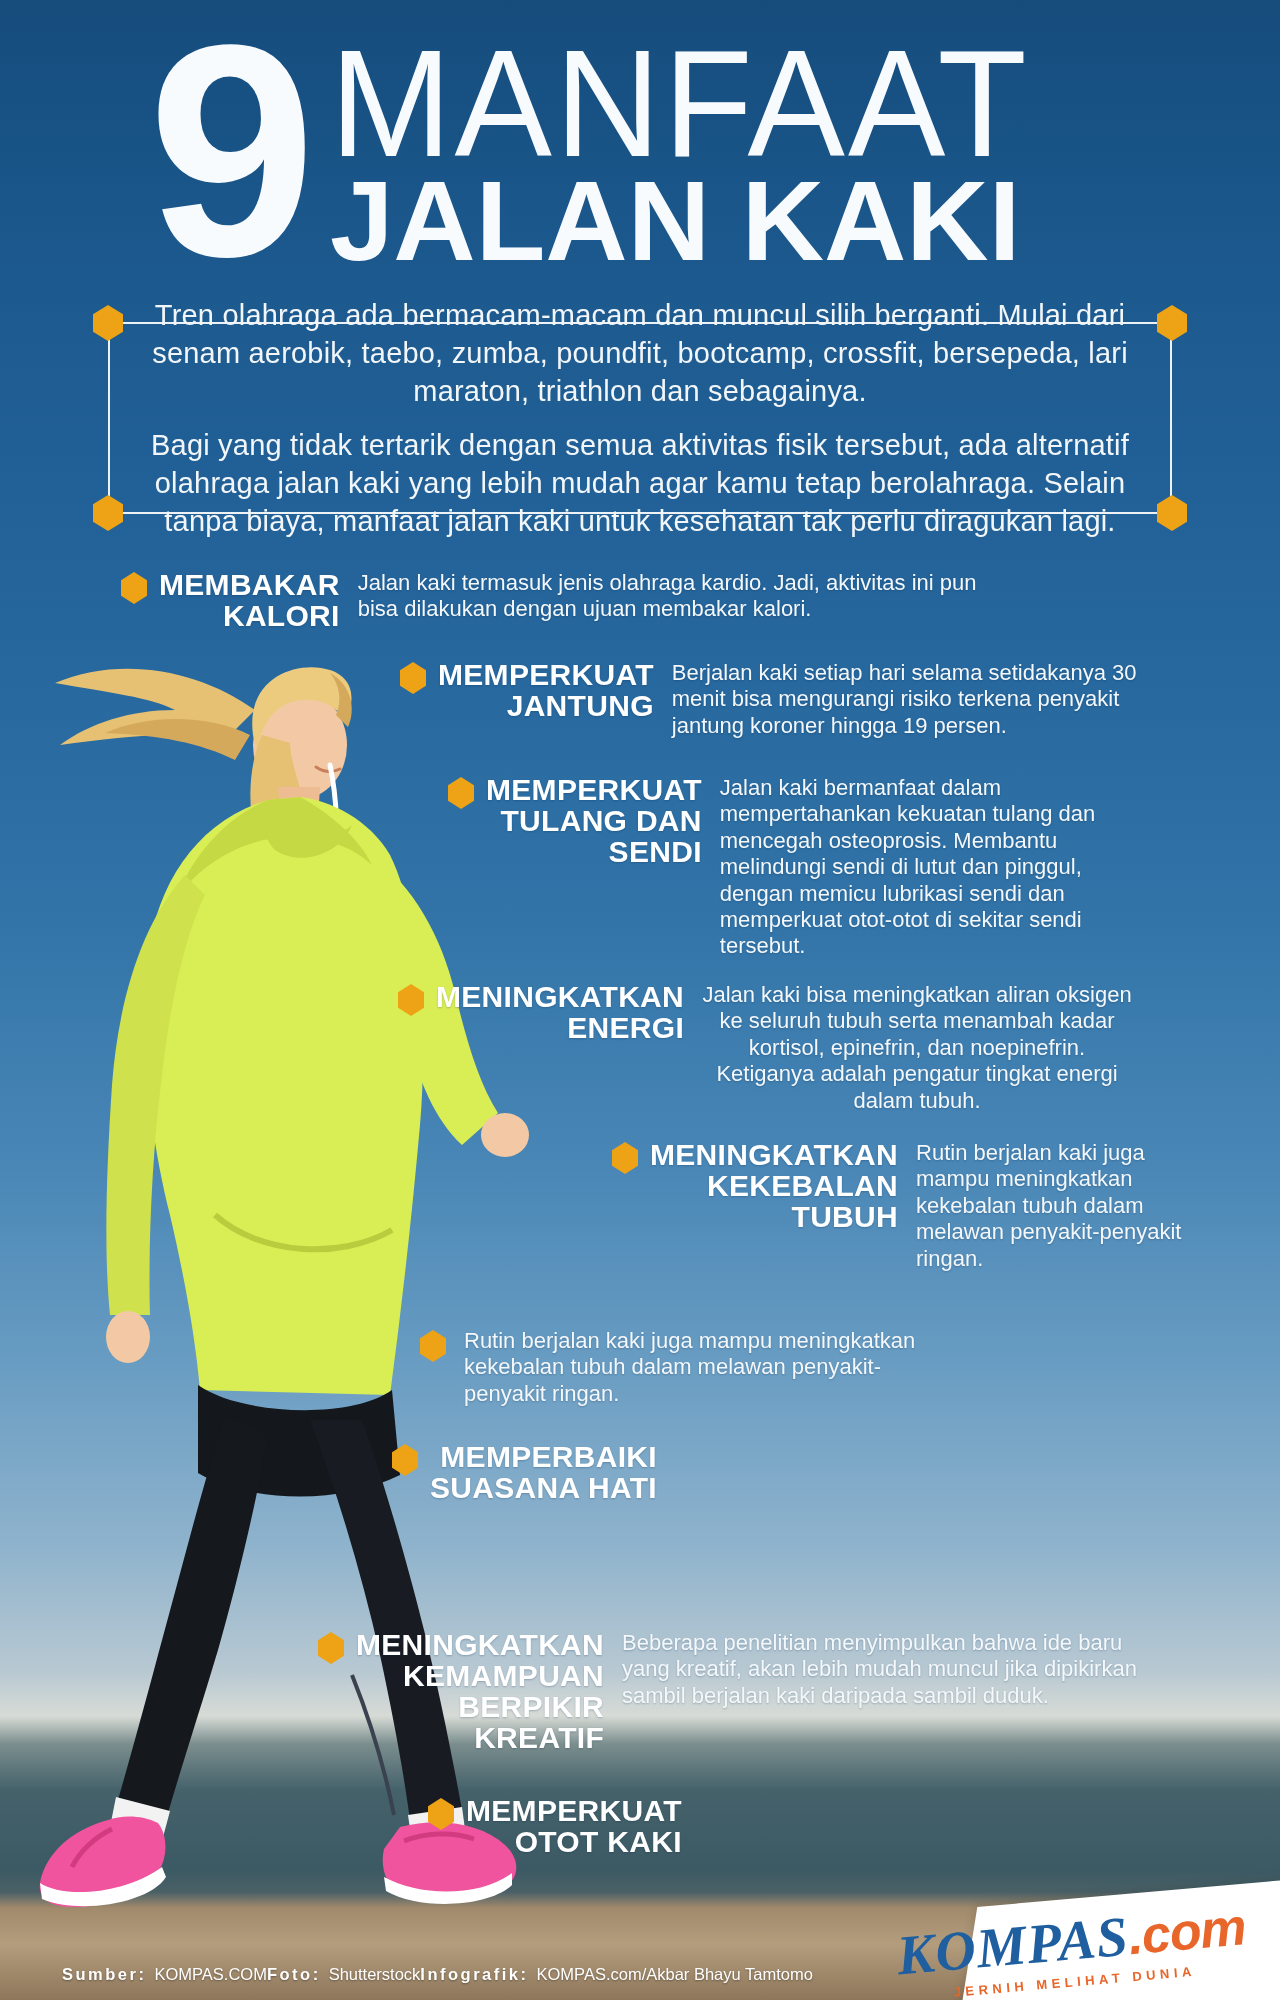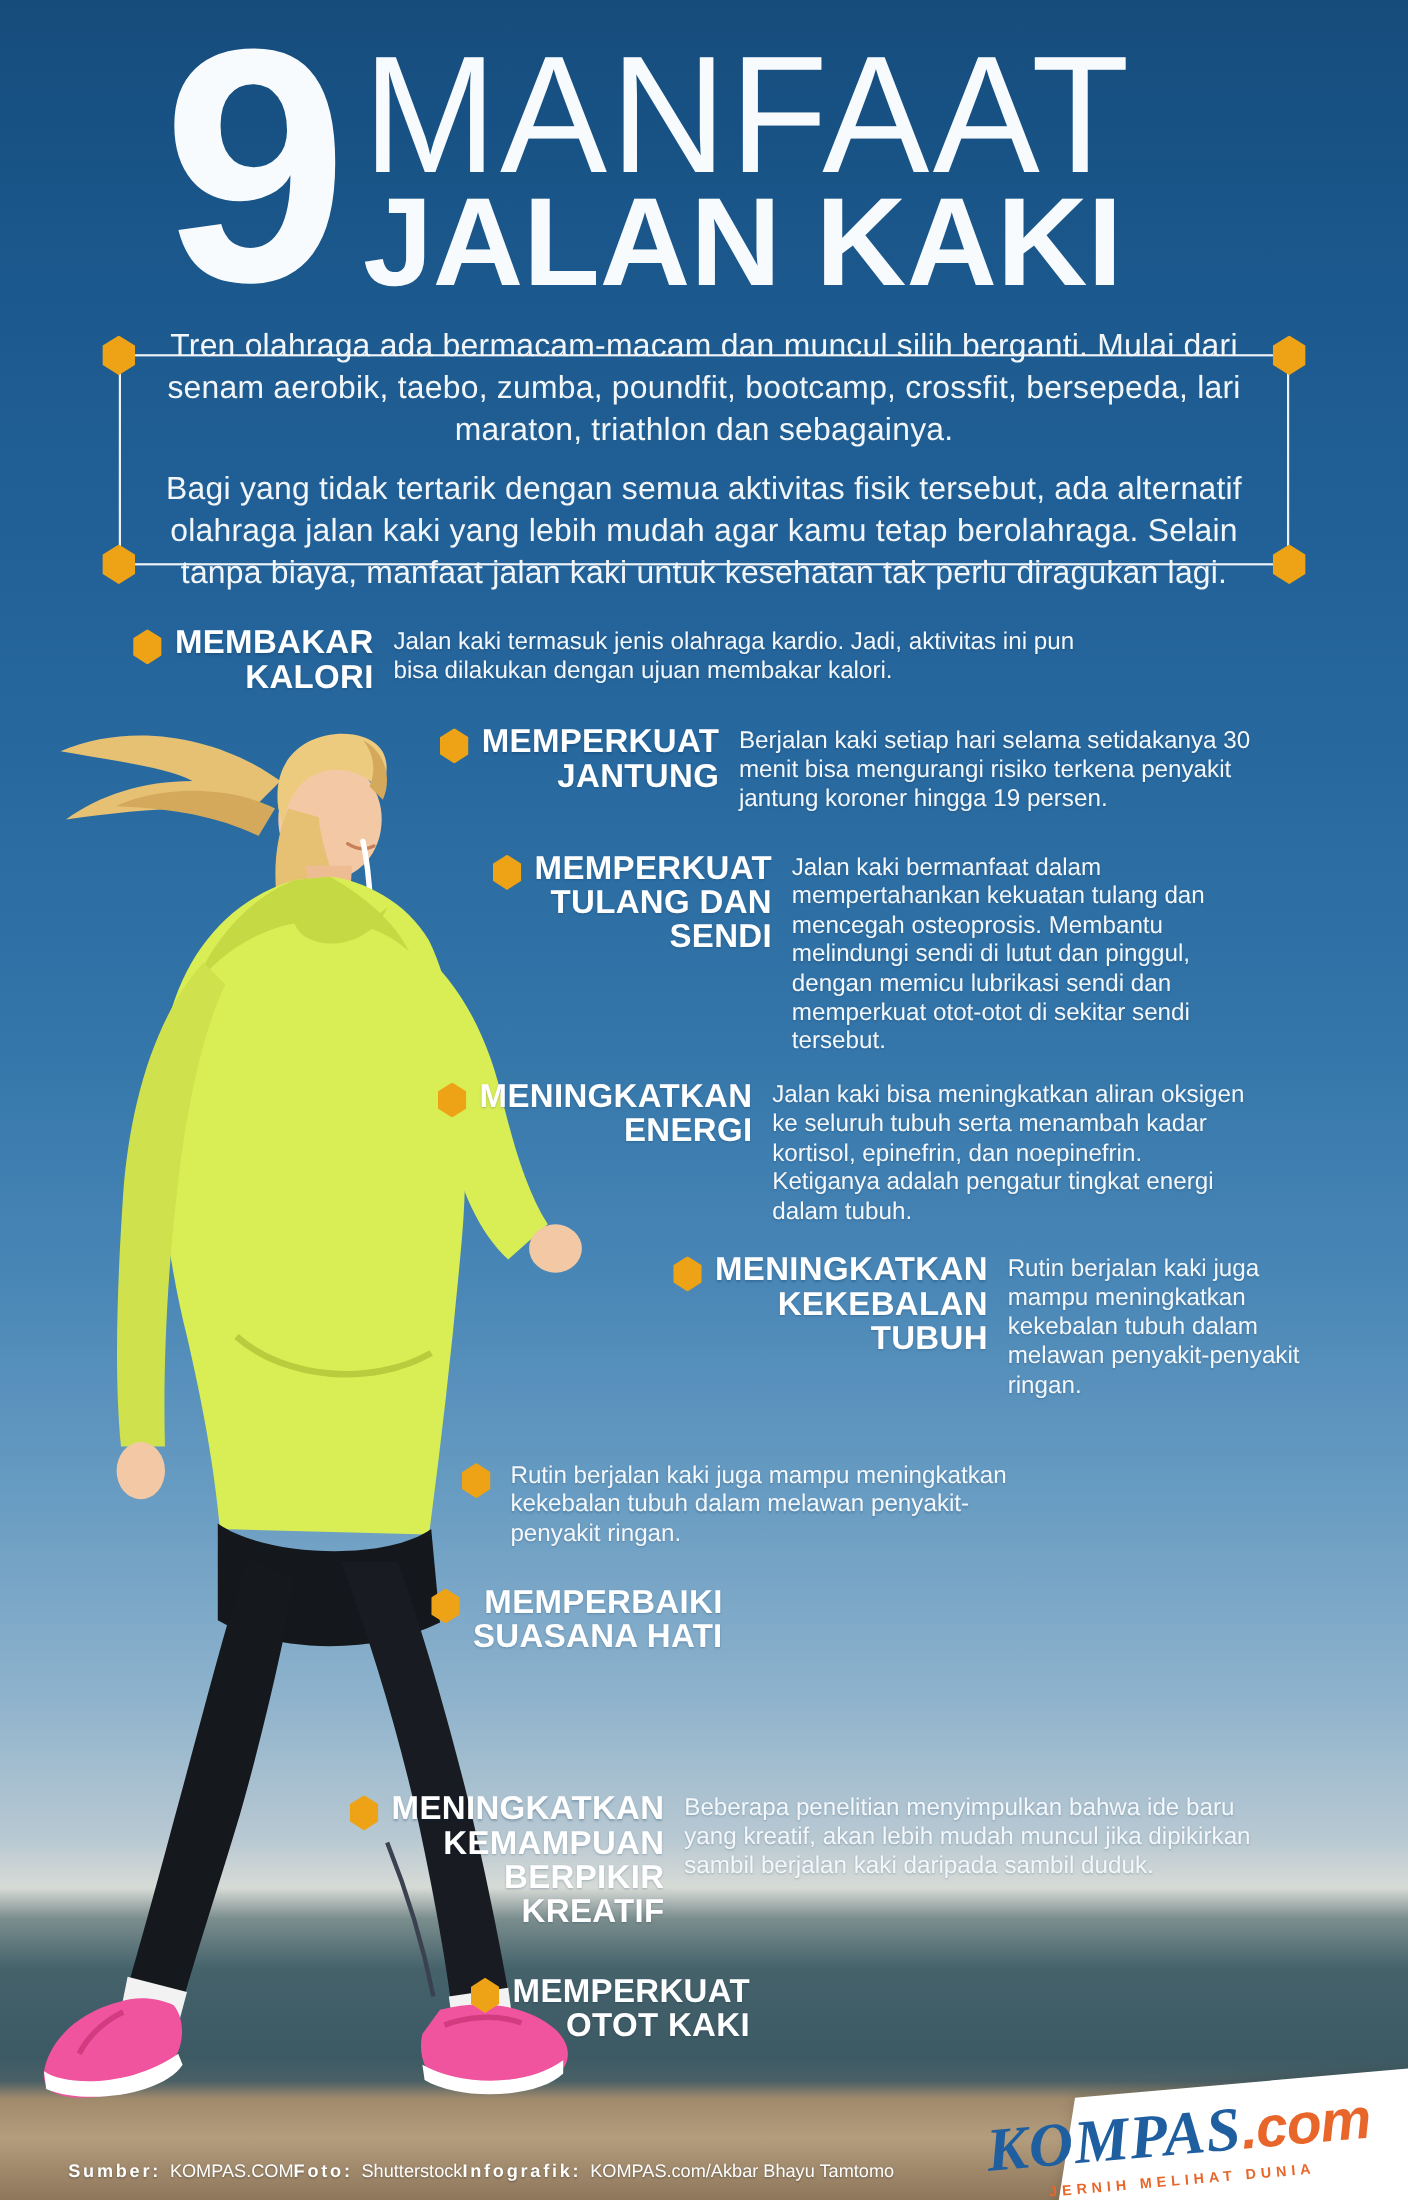--- a/index.html
+++ b/index.html
@@ -151,21 +151,21 @@
     </div>
     <div class="desc" style="width:400px;">Jalan kaki bermanfaat dalam mempertahankan kekuatan tulang dan mencegah osteoprosis. Membantu melindungi sendi di lutut dan pinggul, dengan memicu lubrikasi sendi dan memperkuat otot-otot di sekitar sendi tersebut.</div>
   </div>
 
   <div class="benefit" style="left:398px;top:982px;">
     <div class="hex bullet"></div>
     <div class="head-lines">
       <div>MENINGKATKAN</div>
       <div>ENERGI</div>
     </div>
-    <div class="desc" style="width:430px;">Jalan kaki bisa meningkatkan aliran oksigen ke seluruh tubuh serta menambah kadar kortisol, epinefrin, dan noepinefrin. Ketiganya adalah pengatur tingkat energi dalam tubuh.</div>
+    <div class="desc" style="width:430px;text-align:center;">Jalan kaki bisa meningkatkan aliran oksigen ke seluruh tubuh serta menambah kadar kortisol, epinefrin, dan noepinefrin. Ketiganya adalah pengatur tingkat energi dalam tubuh.</div>
   </div>
 
   <div class="benefit" style="left:612px;top:1140px;">
     <div class="hex bullet"></div>
     <div class="head-lines">
       <div>MENINGKATKAN</div>
       <div>KEKEBALAN</div>
       <div>TUBUH</div>
     </div>
     <div class="desc" style="width:270px;">Rutin berjalan kaki juga mampu meningkatkan kekebalan tubuh dalam melawan penyakit-penyakit ringan.</div>

